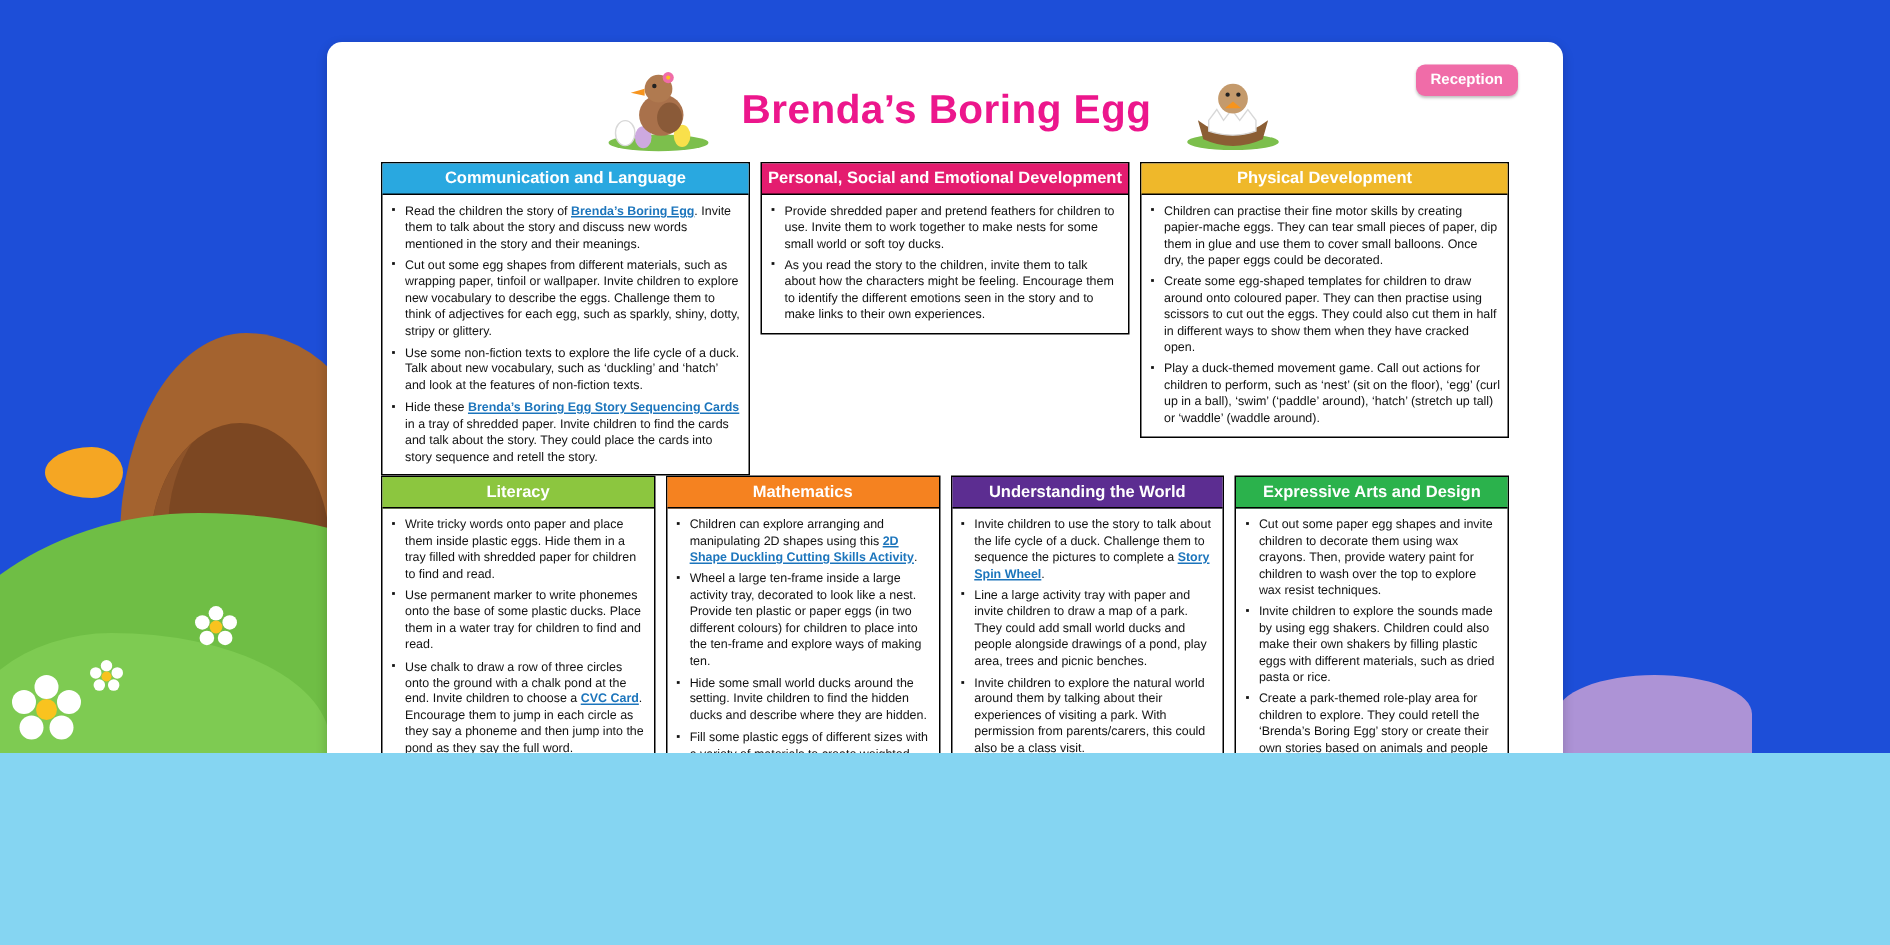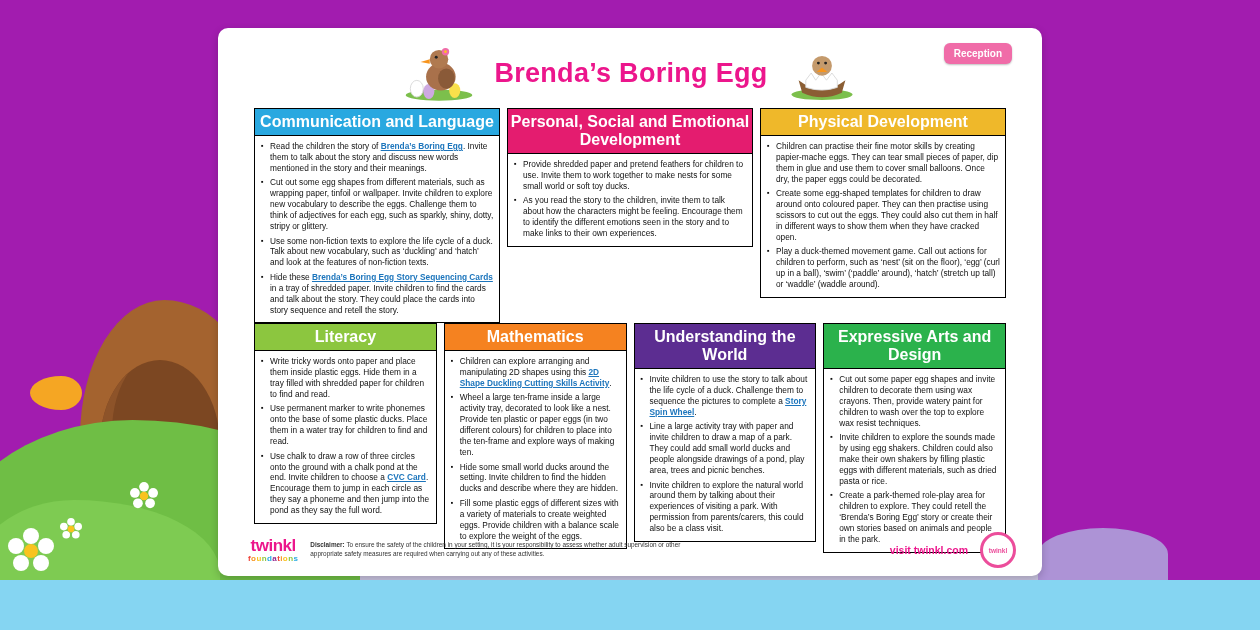--- a/index.html
+++ b/index.html
@@ -1,17 +1,17 @@
 <!DOCTYPE html>
 <html style="--title: #EC168C; --badge_bg: #F06CA8; --link: #1C75BC; --visit: #EC168C;"><head>
 <meta charset="utf-8">
 <style>
   * { box-sizing: border-box; }
   body { margin: 0; background: #85D5F2; font-family: "Liberation Sans", sans-serif; }
-  .scene { position: relative; width: 1260px; height: 580px; overflow: hidden; background: #a21caf; padding-left: 24px; }
+  .scene { position: relative; width: 1260px; height: 502px; overflow: hidden; background: #1d4ed8; padding-left: 24px; }
 
   
   .decor div { position: absolute; }
   .hill { left: -60px; bottom: -40px; width: 420px; height: 200px;
           background: #6FBE45; border-radius: 55% 65% 0 0 / 90% 80% 0 0; }
   .hill2 { left: -30px; bottom: -30px; width: 250px; height: 110px;
            background: #7ECb52; border-radius: 50% 70% 0 0 / 90% 80% 0 0; }
   .bird-body { left: 80px; bottom: 30px; width: 175px; height: 250px;
                background: #A4632F; border-radius: 48% 52% 40% 40% / 55% 45% 40% 40%; }
   .bird-wing { left: 100px; bottom: 50px; width: 120px; height: 170px;
@@ -37,21 +37,21 @@
 
   .sheet-header { display: flex; justify-content: center; align-items: center;
                   gap: 18px; height: 70px; }
   .sheet-title { margin: 0; font-size: 27px; font-weight: bold;
                  color: var(--title, #EC168C); letter-spacing: .3px; }
 
   .grid { display: flex; gap: 7px; align-items: flex-start; }
   .row2 { }
 
   .box { flex: 1; border: 1.4px solid #000; background: #fff; }
-  .box-header { color: #fff; font-weight: bold; font-size: 16px; text-align: center;
+  .box-header { color: #fff; font-weight: bold; font-size: 11px; text-align: center;
                 padding: 4px 2px; border-bottom: 1.4px solid #000; }
   .box-body { margin: 0; padding: 5px 5px 3px 6px; list-style: none; }
   .box-body li { position: relative; padding-left: 9px; font-size: 8.3px;
                  line-height: 1.32; margin-bottom: 3.5px; color: #111; }
   .box-body li::before { content: "▪"; position: absolute; left: 0; top: 0; font-size: 7.5px; }
   a.link { color: var(--link, #1C75BC); font-weight: bold; text-decoration: underline; cursor: pointer; }
 
   
   .sheet-footer { position: absolute; left: 30px; right: 26px; bottom: 8px;
                   display: flex; align-items: center; gap: 12px; }

